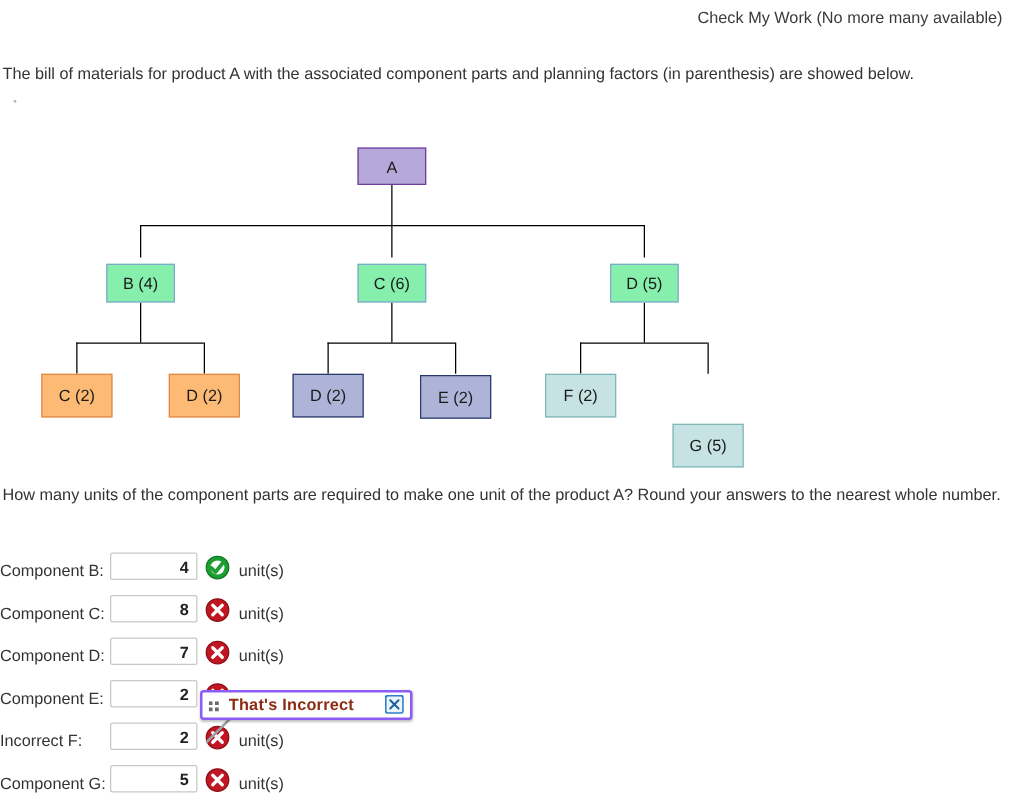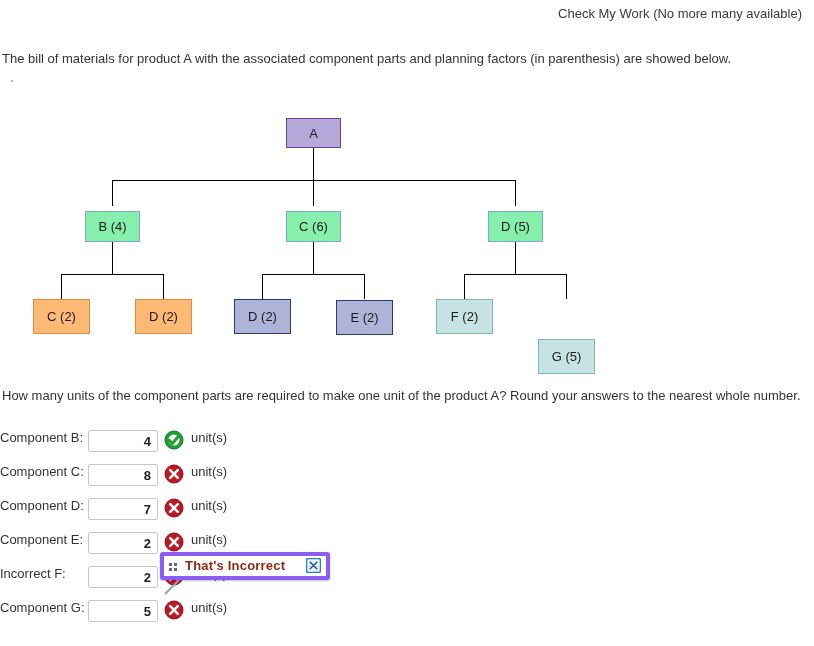--- a/index.html
+++ b/index.html
@@ -94,21 +94,21 @@
   .answers {
     position: absolute;
     left: 0;
     top: 430px;
     width: 400px;
   }
   .answer-row {
     position: relative;
     height: 34px;
     display: flex;
-    align-items: flex-start;
+    align-items: flex-end;
   }
   .answer-label {
     width: 88px;
     font-size: 13px;
     color: #333333;
     white-space: nowrap;
   }
   .answer-input {
     box-sizing: border-box;
     width: 70px;
@@ -139,21 +139,21 @@
   }
 
   
   .tooltip {
     position: absolute;
     left: 160px;
     top: 552px;
     width: 170px;
     box-sizing: border-box;
     background: #ffffff;
-    border: 4px solid #8b5cf6;
+    border: 2px solid #8b5cf6;
     border-radius: 3px;
     padding: 2px 5px 3px 5px;
     display: flex;
     align-items: center;
     box-shadow: 0 1px 2px rgba(0,0,0,0.25);
     z-index: 40;
   }
   .tooltip-grip {
     width: 10px;
     height: 10px;

